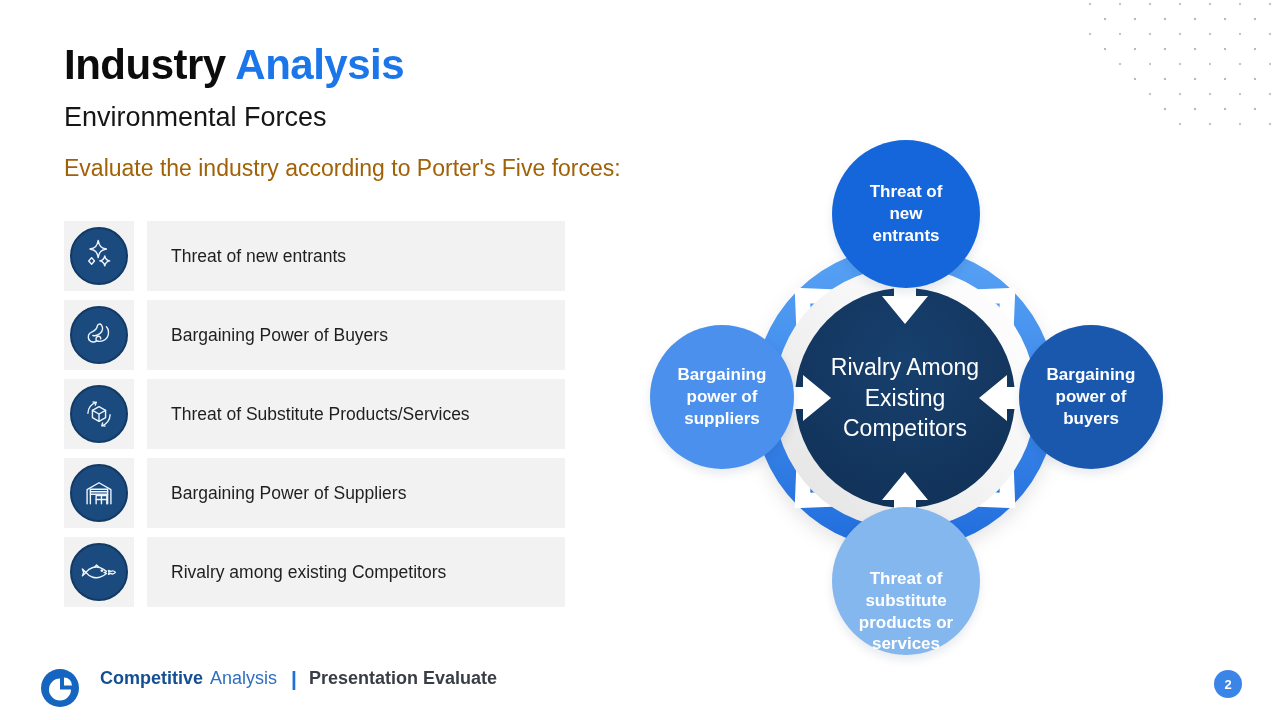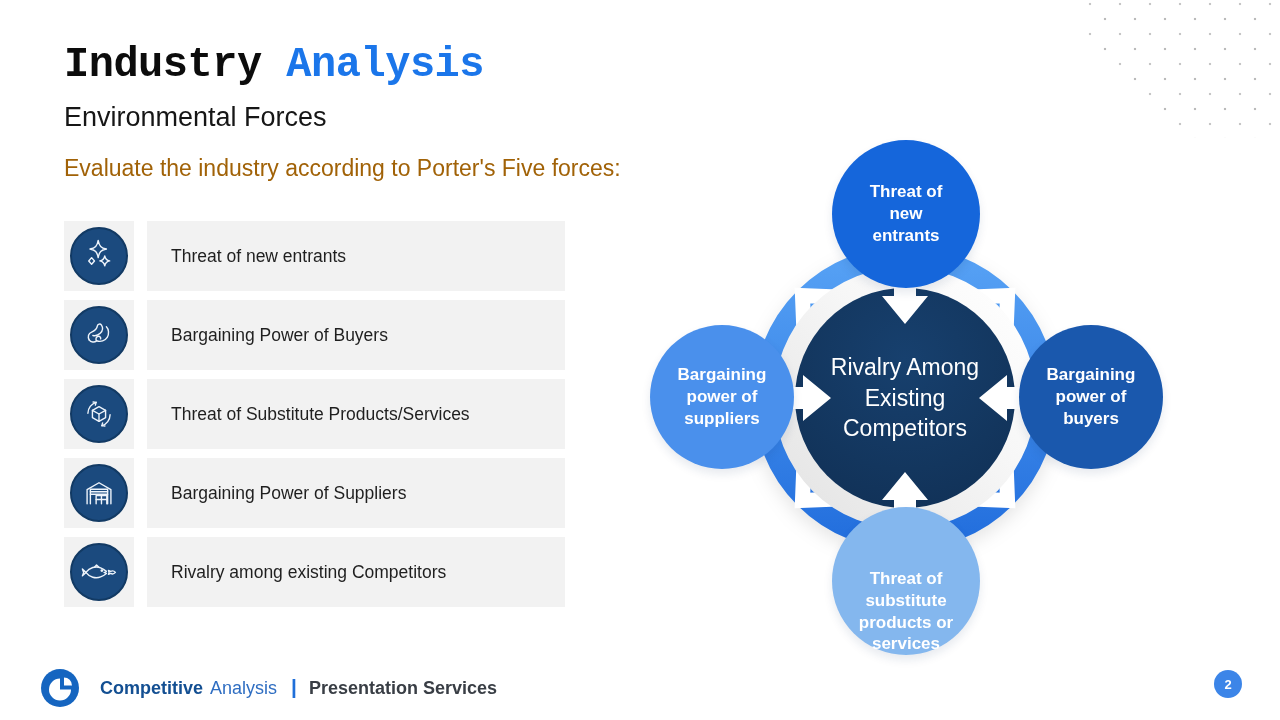--- a/index.html
+++ b/index.html
@@ -19,21 +19,21 @@
       radial-gradient(circle, #aeaeae 1.3px, rgba(0,0,0,0) 1.6px),
       radial-gradient(circle, #bdbdbd 1.3px, rgba(0,0,0,0) 1.6px);
     background-size:30px 30px, 30px 30px;
     background-position:6px 4px, 21px 19px;
     clip-path: polygon(0 0, 100% 0, 100% 100%, 46% 100%, 0 26%);
     opacity:.85;
   }
 
   
   .hdr { position:absolute; left:64px; top:42px; }
-  .hdr h1 { font-size:42px; font-weight:800; letter-spacing:-0.5px; color:#0c0c0c; line-height:1.1;font-family:Liberation Mono, monospace; }
+  .hdr h1 { font-size:42px; font-weight:800; letter-spacing:-0.5px; color:#0c0c0c; line-height:1.1; }
   .hdr h1 .accent { color:#1b76ea; }
   .hdr h2 { font-size:27px; font-weight:400; color:#161616; margin-top:14px; }
   .intro { position:absolute; left:64px; top:155px; font-size:23px; color:#a16207; }
 
   
   .forces { position:absolute; left:64px; top:221px; display:flex; flex-direction:column; gap:9px; }
   .row { display:flex; gap:13px; }
   .tile { width:70px; height:70px; background:#f2f2f2; display:flex; align-items:center; justify-content:center; }
   .circ {
     width:58px; height:58px; border-radius:50%;
@@ -61,21 +61,21 @@
   .node-top    { left:187px; top:2px;   width:148px; height:148px; }
   .node-top .txt { width:90px; }
   .node-left   { left:5px;   top:187px; width:144px; height:144px; }
   .node-left .txt { width:112px; }
   .node-right  { left:374px; top:187px; width:144px; height:144px; }
   .node-right .txt { width:108px; }
   .node-bottom { left:187px; top:369px; width:148px; height:148px;align-items:flex-end; }
   .node-bottom .txt { width:125px; }
 
   
-  .footer { position:absolute; left:40px; top:668px; height:40px; display:flex; align-items:center; }
+  .footer { position:absolute; left:40px; top:668px; height:40px; display:flex; align-items:flex-start; }
   .footer .logo { width:40px; height:40px; margin-right:20px; }
   .footer .brand-bold  { font-size:18px; font-weight:700; color:#134f92; }
   .footer .brand-light { font-size:18px; font-weight:400; color:#2f6ec2; margin-left:7px; }
   .footer .divider { font-size:21px; font-weight:600; color:#1f6fd9; margin:0 12px 0 14px; transform:translateY(-1px); }
   .footer .tmpl { font-size:18px; font-weight:700; color:#393e45; }
   .page-badge {
     position:absolute; left:1214px; top:670px; width:28px; height:28px; border-radius:50%;
     background:#3c85e8; color:#fff; font-size:13px; font-weight:700;
     display:flex; align-items:center; justify-content:center;
   }
@@ -223,18 +223,18 @@
 
   <div class="footer">
     <svg class="logo" viewBox="0 0 40 40">
       <circle cx="20" cy="20" r="19" fill="#1565c0"></circle>
       <path d="M20 21.5 L20 10.5 A11 11 0 1 0 31 21.5 Z" fill="#ffffff"></path>
       <path d="M24 17.5 L24 9.5 A8 8 0 0 1 32 17.5 Z" fill="#ffffff"></path>
     </svg>
     <span class="brand-bold">Competitive</span>
     <span class="brand-light">Analysis</span>
     <span class="divider">|</span>
-    <span class="tmpl">Presentation Services</span>
+    <span class="tmpl">Presentation Evaluate</span>
   </div>
 
   <div class="page-badge">2</div>
 
 </div>
 
 </body></html>

